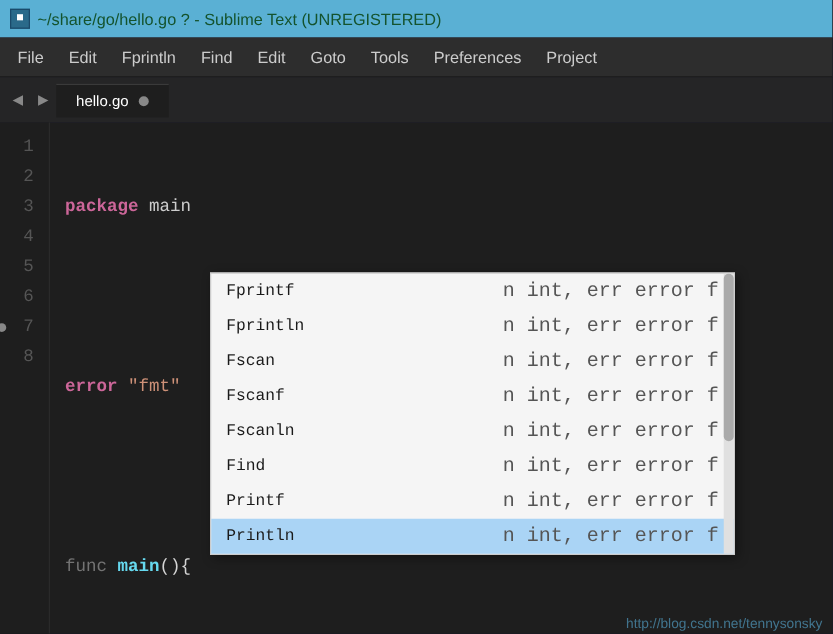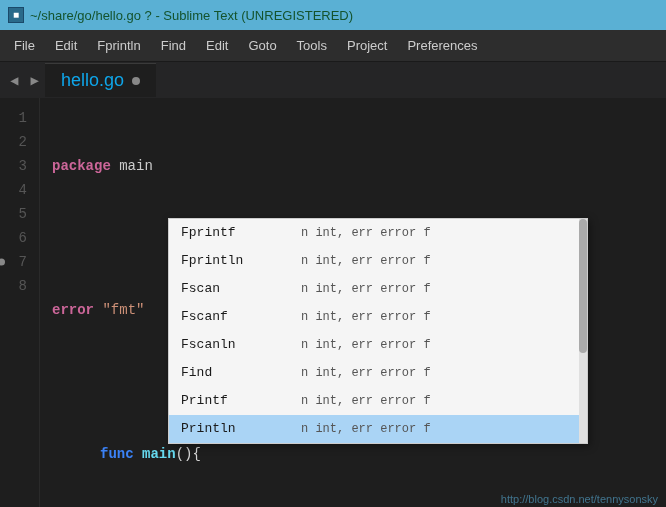--- a/index.html
+++ b/index.html
@@ -62,23 +62,23 @@
     }
     .tab-nav-btn {
       color: #888;
       font-size: 14px;
       padding: 0 6px;
       cursor: pointer;
       user-select: none;
     }
     .tab {
       background: #1e1e1e;
-      color: #0ea5e9;
+      color: #ffffff;
       font-family: Arial, sans-serif;
-      font-size: 18px;
+      font-size: 12px;
       padding: 6px 16px;
       display: flex;
       align-items: center;
       gap: 8px;
       border-top: 1px solid #3a3a3a;
       cursor: pointer;
       position: relative;
     }
     .tab-dot {
       width: 8px;
@@ -123,21 +123,21 @@
     }
     .code-line {
       display: block;
       height: 24px;
     }
 
     
     .kw-package { color: #cc6699; font-weight: bold; }
     .kw-main { color: #cccccc; }
     .kw-import { color: #cc6699; font-weight: bold; }
-    .kw-func { color: #3b82f6; font-weight: bold; margin-left: 48px; }
+    .kw-func { color: #737373; font-weight: normal; }
     .fn-main { color: #66d9ef; font-weight: bold; }
     @keyframes blink {
       50% { border-color: transparent; }
     }
 
     
     .autocomplete {
       position: absolute;
       left: 168px;
       top: 120px;
@@ -149,32 +149,33 @@
     }
     .autocomplete-item {
       display: flex;
       align-items: center;
       padding: 3px 12px;
       font-size: 13px;
       font-family: 'Consolas', 'Courier New', monospace;
       line-height: 22px;
       cursor: pointer;
       color: #1a1a1a;
+      justify-content: space-between;
     }
     .autocomplete-item.selected {
       background: #aad4f5;
     }
     .autocomplete-name {
       min-width: 120px;
       font-weight: 500;
       color: #1a1a1a;
     }
     .autocomplete-sig {
       color: #555;
-      font-size: 12px;
+      font-size: 16px;
     }
     .autocomplete-scrollbar {
       position: absolute;
       right: 0;
       top: 0;
       bottom: 0;
       width: 8px;
       background: #e0e0e0;
     }
     .autocomplete-scrollbar-thumb {
@@ -210,22 +211,22 @@
 </div>
 
 <div class="menu-bar">
   <span class="menu-item">File</span>
   <span class="menu-item">Edit</span>
   <span class="menu-item">Fprintln</span>
   <span class="menu-item">Find</span>
   <span class="menu-item">Edit</span>
   <span class="menu-item">Goto</span>
   <span class="menu-item">Tools</span>
+  <span class="menu-item">Preferences</span>
   <span class="menu-item">Project</span>
-  <span class="menu-item">Preferences</span>
 </div>
 
 <div class="tab-bar">
   <span class="tab-nav-btn">◀</span>
   <span class="tab-nav-btn">▶</span>
   <div class="tab">
     <span>hello.go</span>
     <div class="tab-dot"></div>
   </div>
 </div>

